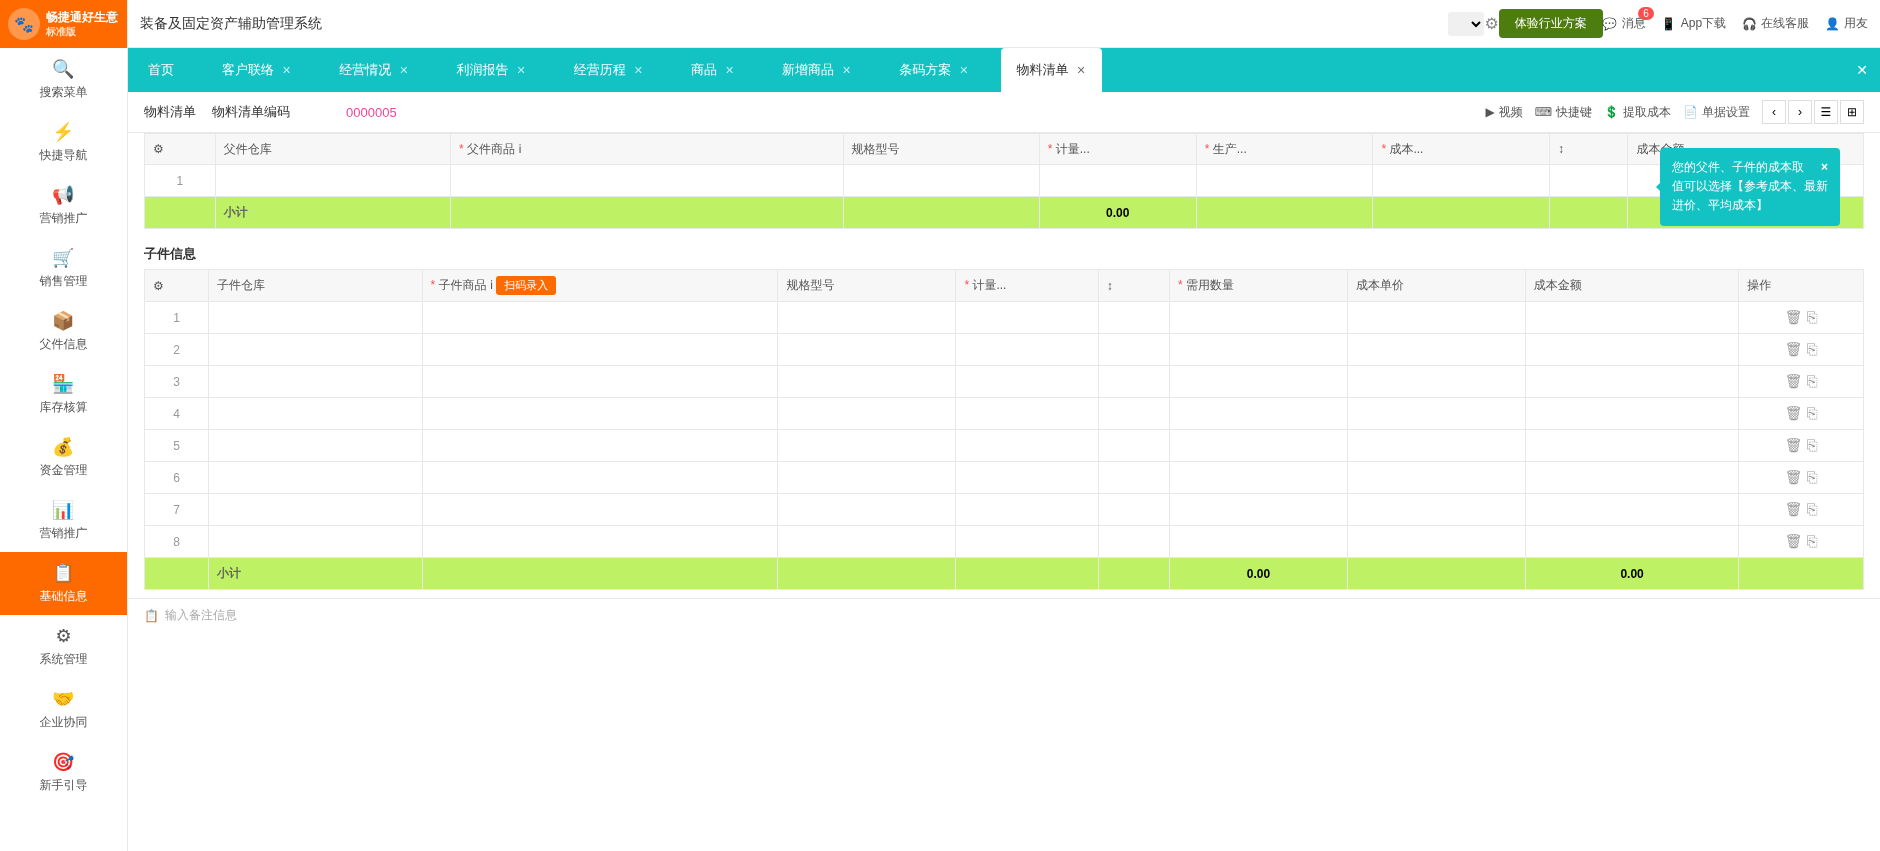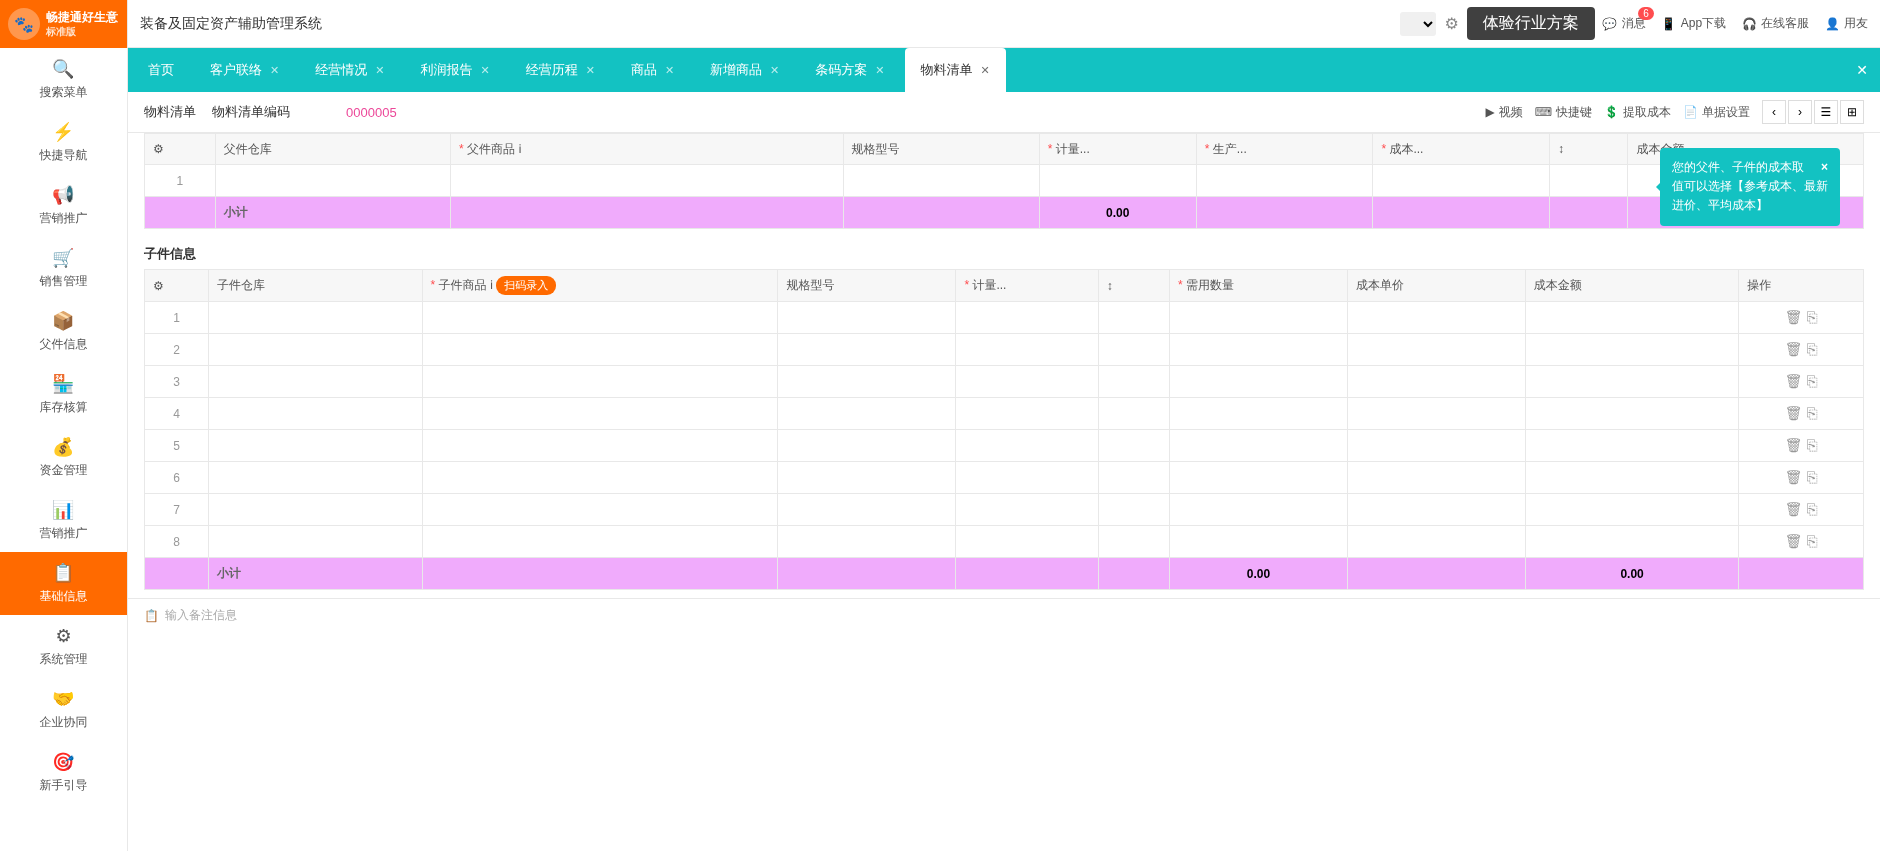--- a/index.html
+++ b/index.html
@@ -11,23 +11,23 @@
     .sidebar-logo-icon { width: 32px; height: 32px; background: rgba(255,255,255,0.3); border-radius: 50%; display: flex; align-items: center; justify-content: center; font-size: 16px; }
     .sidebar-logo-text { font-size: 12px; line-height: 1.3; font-weight: bold; }
     .sidebar-item { display: flex; flex-direction: column; align-items: center; padding: 10px 4px; cursor: pointer; color: #555; font-size: 12px; gap: 4px; border-bottom: none; }
     .sidebar-item.active { background: #ff6a00; color: #fff; }
     .sidebar-item .icon { font-size: 18px; }
 
     
     .main { flex: 1; display: flex; flex-direction: column; overflow: hidden; }
 
     
-    .topbar { background: #fff; height: 48px; display: flex; align-items: center; padding: 0 12px; border-bottom: 1px solid #e8e8e8; gap: 8px; }
+    .topbar { background: #fff; height: 48px; display: flex; align-items: center; padding: 0 12px; border-bottom: 1px solid #e8e8e8; }
     .topbar-title { font-size: 14px; color: #333; flex: 1; }
-    .topbar-btn { background: #404040; color: #fff; border: none; border-radius: 4px; padding: 6px 16px; cursor: pointer; font-size: 16px; }
+    .topbar-btn { background: #4d7c0f; color: #fff; border: none; border-radius: 4px; padding: 6px 16px; cursor: pointer; font-size: 12px; }
     .topbar-icons { display: flex; align-items: center; gap: 16px; color: #555; font-size: 12px; }
     .topbar-icon-item { display: flex; align-items: center; gap: 4px; cursor: pointer; position: relative; }
     .badge { background: #ff4d4f; color: #fff; border-radius: 10px; font-size: 10px; padding: 1px 5px; position: absolute; top: -8px; right: -8px; }
     .topbar-gear { color: #888; cursor: pointer; font-size: 16px; }
     .topbar-dropdown { background: #f0f0f0; border: none; border-radius: 3px; padding: 4px 8px; font-size: 12px; cursor: pointer; }
 
     
     .nav-tabs { background: #13c2c2; display: flex; align-items: center; height: 44px; padding: 0 4px; gap: 0; overflow-x: auto; }
     .nav-tab { color: #fff; padding: 0 16px; height: 44px; display: flex; align-items: center; cursor: pointer; font-size: 13px; white-space: nowrap; gap: 4px; }
     .nav-tab.active { background: #fff; color: #333; border-radius: 4px 4px 0 0; }
@@ -51,25 +51,25 @@
 
     
     .section { padding: 0 16px 8px; }
     .section-title { font-size: 13px; font-weight: bold; color: #333; padding: 8px 0 6px; }
 
     
     .data-table { width: 100%; border-collapse: collapse; font-size: 12px; }
     .data-table th { background: #f7f7f7; border: 1px solid #e8e8e8; padding: 6px 8px; text-align: left; font-weight: normal; color: #555; white-space: nowrap; }
     .data-table th .required { color: #ff4d4f; }
     .data-table td { border: 1px solid #e8e8e8; padding: 4px 8px; height: 32px; }
-    .data-table tr.subtotal td { background: #f0abfc; font-weight: bold; }
+    .data-table tr.subtotal td { background: #bef264; font-weight: bold; }
     .data-table .row-num { color: #999; text-align: center; width: 32px; }
     .data-table .subtotal-label { color: #666; }
     .data-table .value-cell { text-align: center; }
-    .scan-btn { background: #ff6a00; color: #fff; border: none; border-radius: 9px; padding: 2px 8px; font-size: 11px; cursor: pointer; }
+    .scan-btn { background: #ff6a00; color: #fff; border: none; border-radius: 3px; padding: 2px 8px; font-size: 11px; cursor: pointer; }
     .th-settings { width: 32px; text-align: center; cursor: pointer; }
     .action-icons { display: flex; gap: 4px; justify-content: center; }
     .action-icon { cursor: pointer; color: #999; font-size: 14px; }
 
     
     .tooltip-popup { position: absolute; background: #13c2c2; color: #fff; border-radius: 4px; padding: 10px 12px; font-size: 12px; line-height: 1.6; max-width: 180px; z-index: 100; top: 148px; right: 40px; }
     .tooltip-popup::before { content: ''; position: absolute; left: -8px; top: 50%; transform: translateY(-50%); border: 4px solid transparent; border-right-color: #13c2c2; }
     .tooltip-close { float: right; cursor: pointer; margin-left: 8px; font-weight: bold; }
 
     
@@ -174,21 +174,21 @@
         <span>在线客服</span>
       </div>
       <div class="topbar-icon-item">
         <span>👤</span>
         <span>用友</span>
       </div>
     </div>
   </div>
 
   <div class="nav-tabs">
-    <div id="nav-tabs-container" style="display:flex;align-items:center;gap:4px;">
+    <div id="nav-tabs-container" style="display:flex;align-items:center;gap:16px;">
         <div class="nav-tab nav-tab-home">
           <span>首页</span>
         </div>
         <div class="nav-tab">
           <span>客户联络</span>
           <span class="close-x">✕</span>
         </div>
         <div class="nav-tab">
           <span>经营情况</span>
           <span class="close-x">✕</span>

